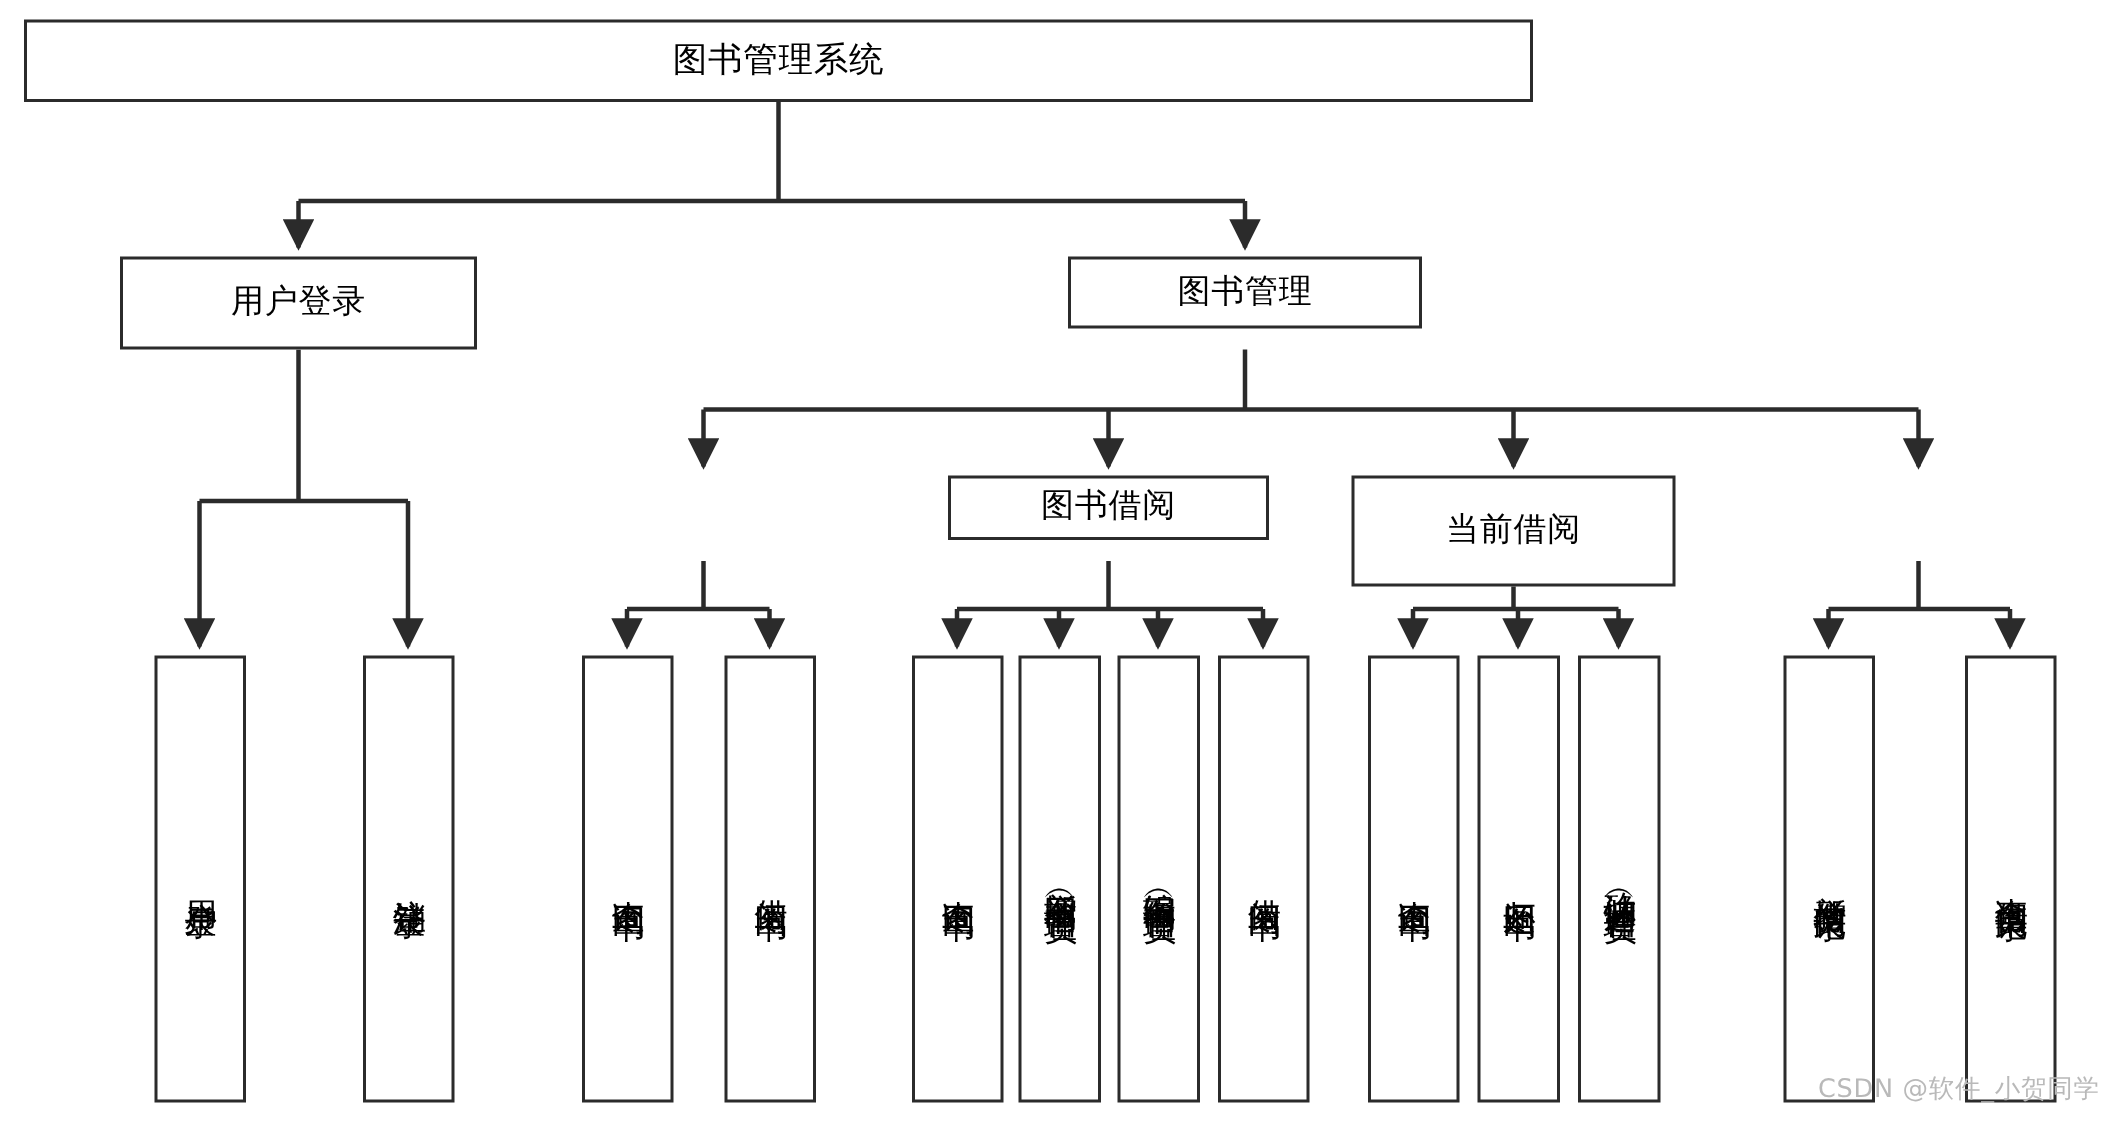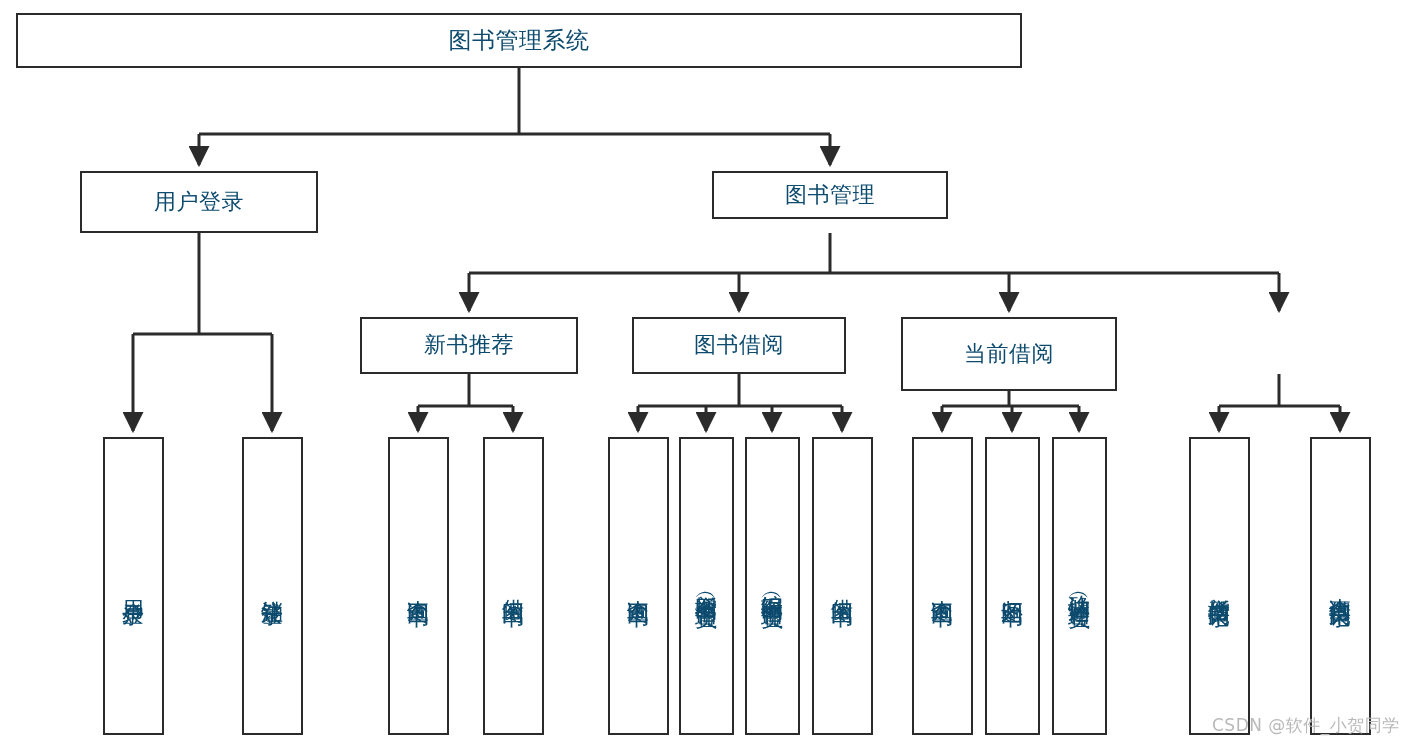--- a/index.html
+++ b/index.html
@@ -27,21 +27,21 @@
     pointer-events: none;
   }
   .node {
     position: absolute;
     box-sizing: border-box;
     border: 2px solid #2b2b2b;
     background: #ffffff;
     display: flex;
     align-items: center;
     justify-content: center;
-    color: #0c4a6e;
+    color: #000000;
   }
   .node-label {
     display: block;
     text-align: center;
     line-height: 1.12;
     letter-spacing: 0.5px;
     white-space: nowrap;
   }
   
   .node.horiz .node-label {
@@ -132,24 +132,21 @@
     <span class="node-label">图书管理系统</span>
   </div>
 
   <div class="node horiz" style="left:80px; top:171px; width:238px; height:62px;">
     <span class="node-label">用户登录</span>
   </div>
   <div class="node horiz" style="left:712px; top:171px; width:236px; height:48px;">
     <span class="node-label">图书管理</span>
   </div>
 
-  <div class="node horiz" style="left:360px; top:317px; width:218px; height:57px;">
-    <span class="node-label">新书推荐</span>
-  </div>
-  <div class="node horiz" style="left:632px; top:317px; width:214px; height:57px;">
+  <div class="node horiz" style="left:632px; top:317px; width:214px; height:43px;">
     <span class="node-label">图书借阅</span>
   </div>
   <div class="node horiz" style="left:901px; top:317px; width:216px; height:74px;">
     <span class="node-label">当前借阅</span>
   </div>
 
   <div class="node vert" style="left:103px; top:437px; width:61px; height:298px;">
     <span class="node-label">用户登录</span>
   </div>
   <div class="node vert" style="left:242px; top:437px; width:61px; height:298px;">

